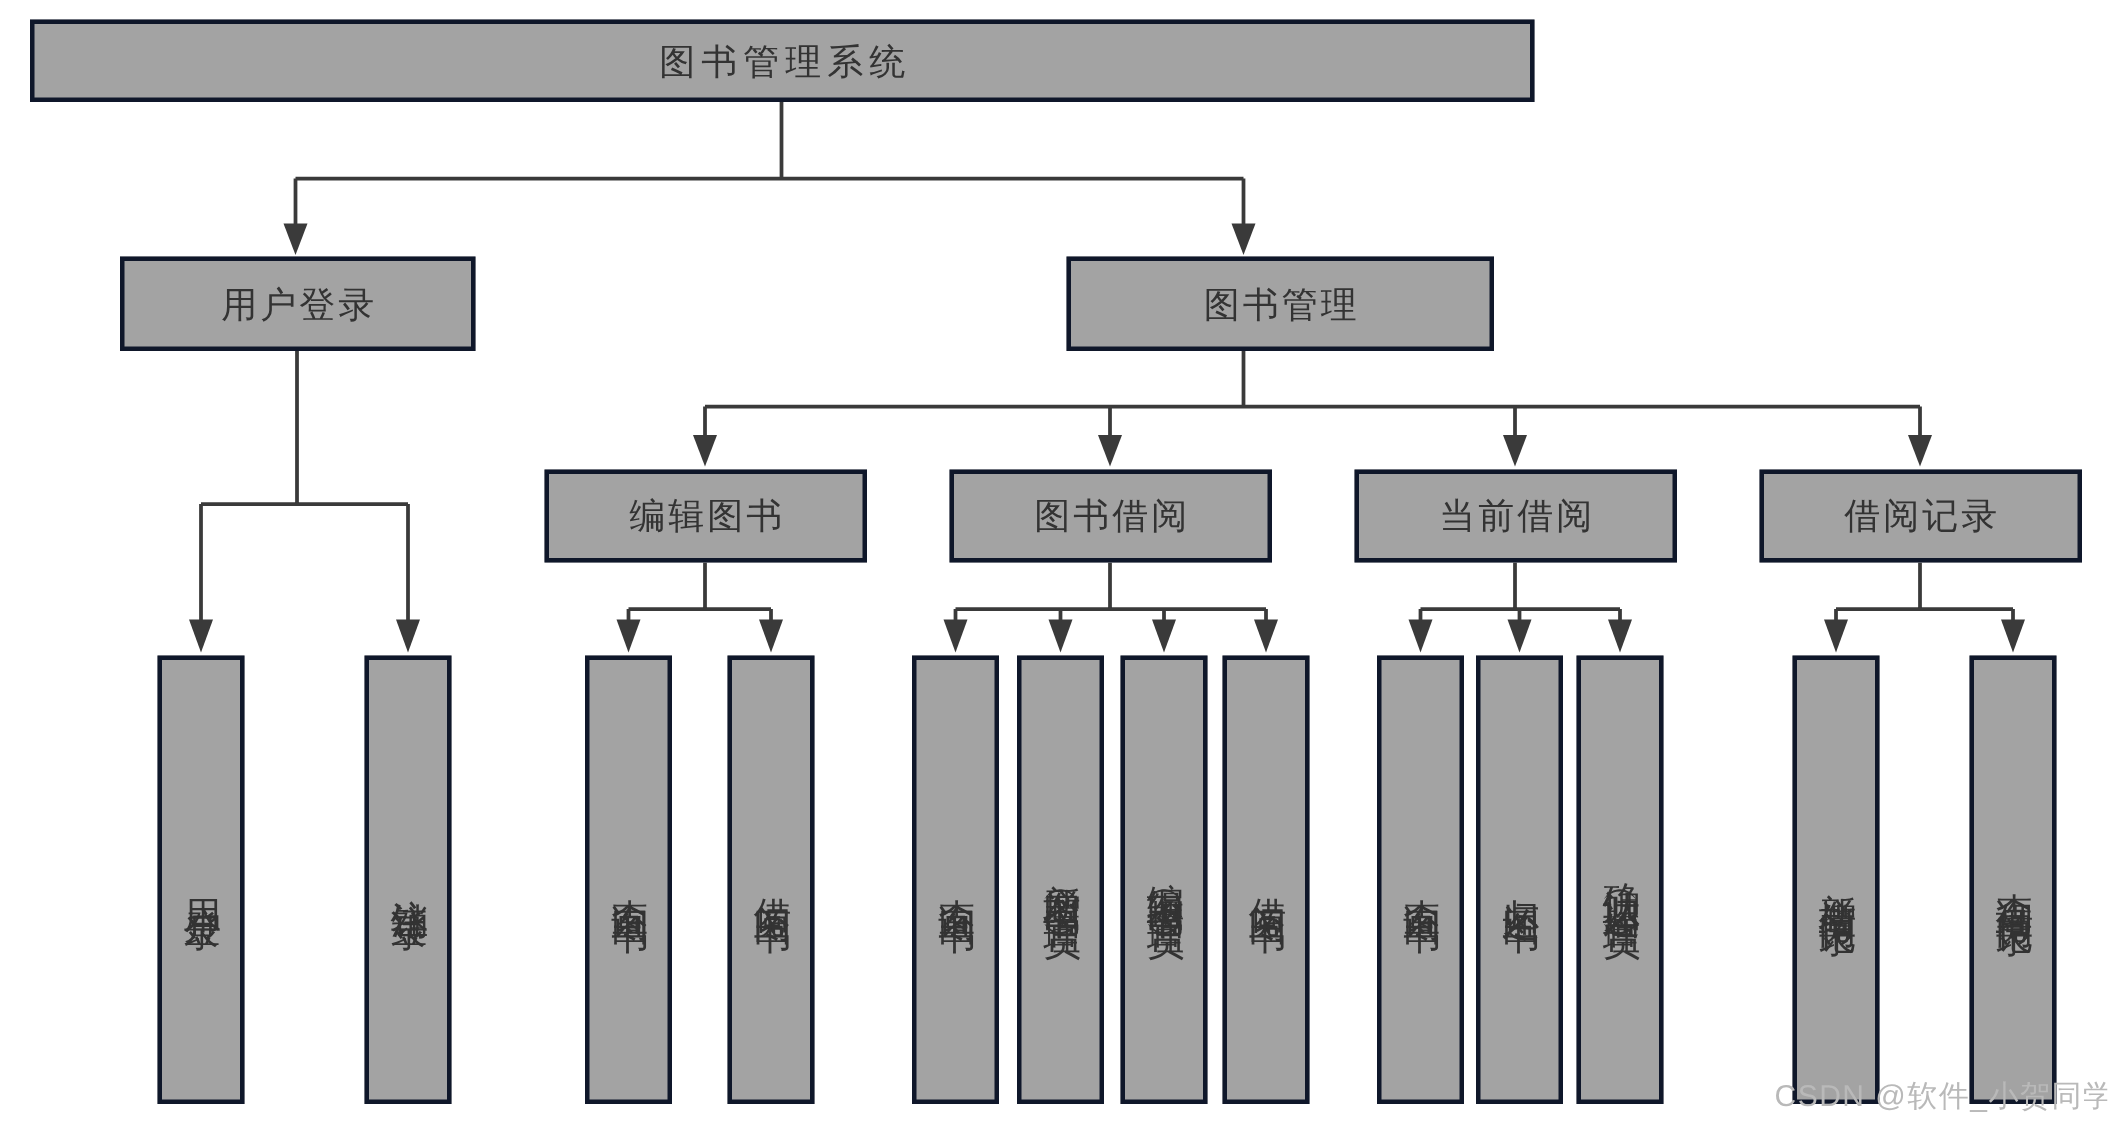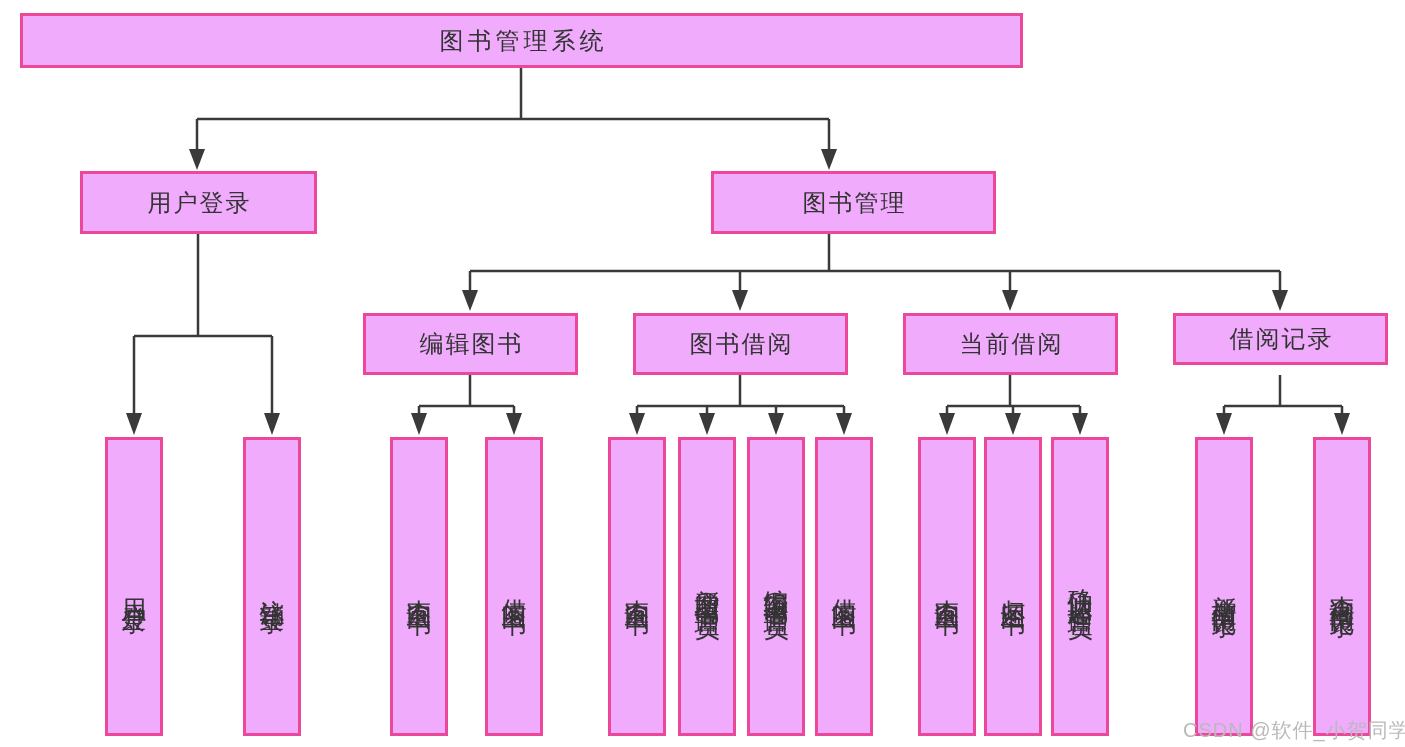--- a/index.html
+++ b/index.html
@@ -12,22 +12,22 @@
     overflow: hidden;
   }
   svg.connectors {
     position: absolute;
     left: 0; top: 0;
     width: 1405px; height: 747px;
     z-index: 0;
   }
   .node {
     position: absolute;
-    background: #f0abfc;
-    border: 3px solid #ec4899;
+    background: #a3a3a3;
+    border: 3px solid #0f172a;
     box-sizing: border-box;
     display: flex;
     align-items: center;
     justify-content: center;
     color: #333333;
     z-index: 1;
   }
   .hlabel {
     font-size: 24px;
     letter-spacing: 2px;
@@ -46,21 +46,21 @@
     line-height: 1;
     white-space: nowrap;
   }
   
   #n-root   { left: 20px;  top: 13px;  width: 1003px; height: 55px; }
   #n-l2-0   { left: 80px;  top: 171px; width: 237px;  height: 63px; }
   #n-l2-1   { left: 711px; top: 171px; width: 285px;  height: 63px; }
   #n-l3-0   { left: 363px;  top: 313px; width: 215px; height: 62px; }
   #n-l3-1   { left: 633px;  top: 313px; width: 215px; height: 62px; }
   #n-l3-2   { left: 903px;  top: 313px; width: 215px; height: 62px; text-align: right; }
-  #n-l3-3   { left: 1173px; top: 313px; width: 215px; height: 52px; }
+  #n-l3-3   { left: 1173px; top: 313px; width: 215px; height: 62px; }
   .leaf { top: 437px; width: 58px; height: 299px; }
   #n-leaf-0  { left: 105px; }
   #n-leaf-1  { left: 243px; }
   #n-leaf-2  { left: 390px; }
   #n-leaf-3  { left: 485px; }
   #n-leaf-4  { left: 608px; }
   #n-leaf-5  { left: 678px; }
   #n-leaf-6  { left: 747px; }
   #n-leaf-7  { left: 815px; }
   #n-leaf-8  { left: 918px; }

